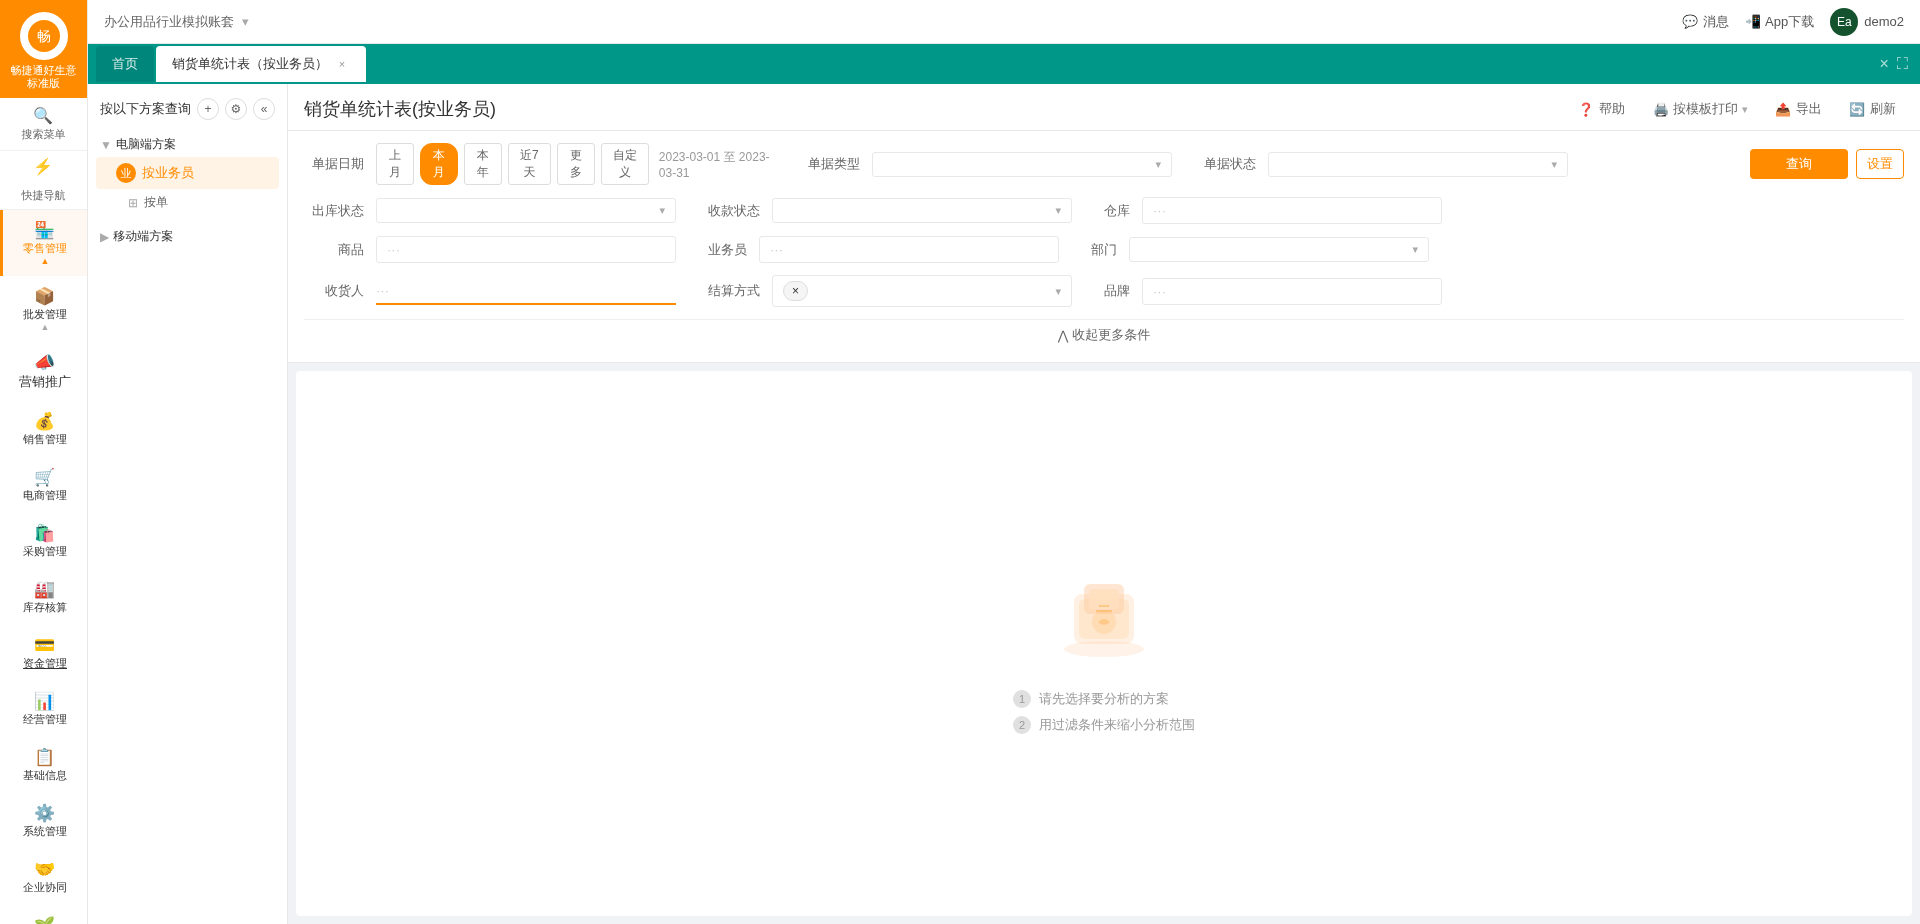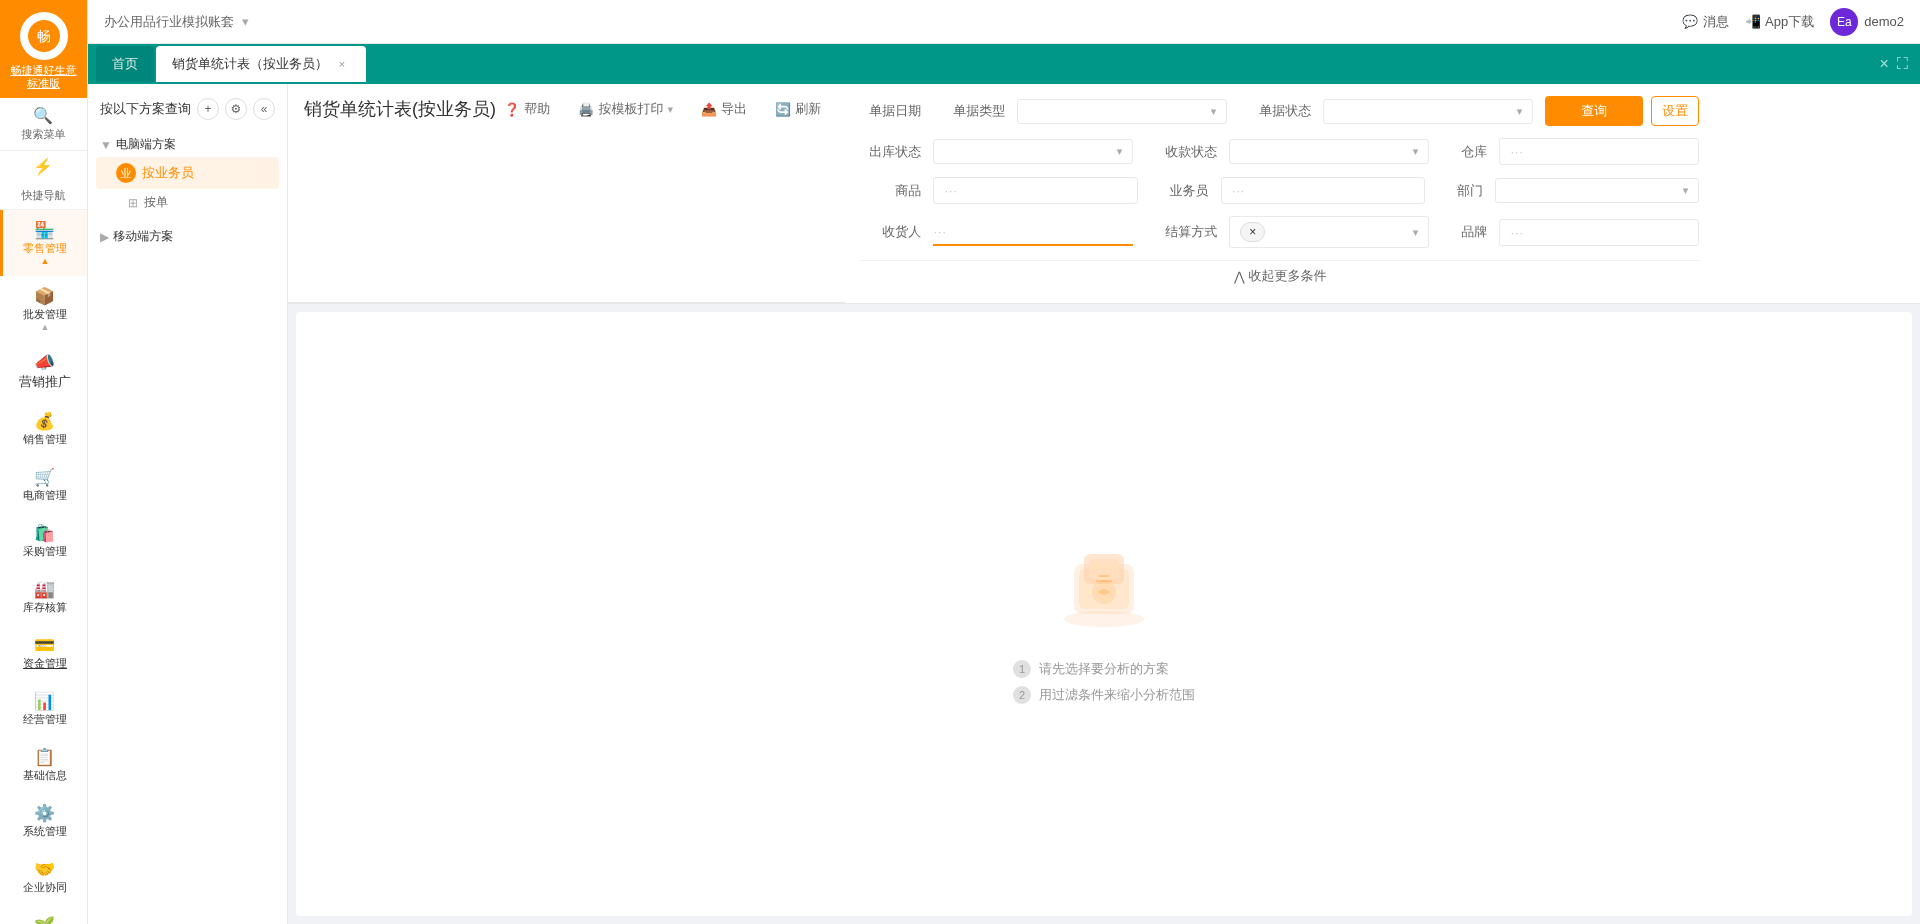--- a/index.html
+++ b/index.html
@@ -17,21 +17,21 @@
     .sidebar-item.active { color: #ff8c00; border-left-color: #ff8c00; background: #fff8f2; }
 
     
     .main { flex: 1; display: flex; flex-direction: column; overflow: hidden; }
 
     
     .topbar { height: 44px; background: #fff; display: flex; align-items: center; padding: 0 16px; border-bottom: 1px solid #e8e8e8; justify-content: space-between; flex-shrink: 0; }
     .topbar-left { display: flex; align-items: center; gap: 8px; color: #666; font-size: 13px; }
     .topbar-right { display: flex; align-items: center; gap: 16px; color: #555; font-size: 13px; }
     .topbar-right-item { display: flex; align-items: center; gap: 4px; cursor: pointer; }
-    .avatar { width: 28px; height: 28px; border-radius: 50%; background: #6d28d9; overflow: hidden; display: flex; align-items: center; justify-content: center; color: #fff; font-size: 12px; }
+    .avatar { width: 28px; height: 28px; border-radius: 50%; background: #14532d; overflow: hidden; display: flex; align-items: center; justify-content: center; color: #fff; font-size: 12px; }
 
     
     .tabbar { height: 40px; background: #009688; display: flex; align-items: center; padding: 0 0 0 8px; flex-shrink: 0; }
     .tab { display: flex; align-items: center; gap: 6px; padding: 7px 16px; height: 36px; font-size: 13px; cursor: pointer; border-radius: 4px 4px 0 0; margin-right: 2px; }
     .tab.inactive { color: rgba(255,255,255,0.85); background: rgba(0,0,0,0.1); }
     .tab.active { background: #fff; color: #333; }
     .tab-close { display: flex; align-items: center; justify-content: center; width: 16px; height: 16px; border-radius: 50%; font-size: 11px; color: #999; }
     .tabbar-actions { margin-left: auto; display: flex; align-items: center; gap: 8px; padding-right: 12px; color: rgba(255,255,255,0.85); }
     .tabbar-action { cursor: pointer; font-size: 16px; opacity: 0.8; }
 
@@ -79,34 +79,34 @@
     .btn-query { background: #ff8c00; color: #fff; border: none; border-radius: 4px; padding: 6px 36px; font-size: 13px; cursor: pointer; }
     .btn-settings { background: #fff; color: #ff8c00; border: 1px solid #ff8c00; border-radius: 4px; padding: 5px 10px; font-size: 13px; cursor: pointer; }
 
     
     .empty-area { flex: 1; display: flex; flex-direction: column; align-items: center; justify-content: center; background: #fff; margin: 8px; border-radius: 4px; }
     .empty-icon { width: 120px; height: 120px; margin-bottom: 16px; opacity: 0.7; }
     .empty-tips { display: flex; flex-direction: column; gap: 8px; }
     .empty-tip { display: flex; align-items: center; gap: 8px; font-size: 13px; color: #999; }
     .tip-num { width: 18px; height: 18px; border-radius: 50%; background: #e0e0e0; color: #999; font-size: 11px; display: flex; align-items: center; justify-content: center; flex-shrink: 0; }
 
-    .right-top { display: flex; flex-direction: row; background: #fff; border-bottom: 1px solid #e8e8e8; flex-shrink: 0; }
+    .right-top { display: flex; flex-direction: column; background: #fff; border-bottom: 1px solid #e8e8e8; flex-shrink: 0; }
   </style>
 </head>
 <body>
 
 <div class="sidebar">
   <div class="sidebar-logo">
     <div class="logo-icon">
       <svg viewBox="0 0 36 36" fill="none">
         <circle cx="18" cy="18" r="16" fill="#ff8c00"></circle>
         <text x="18" y="23" text-anchor="middle" fill="#fff" font-size="14" font-family="Microsoft YaHei">畅</text>
       </svg>
     </div>
-    <div class="logo-text" style="white-space:pre-line;text-decoration:underline;">畅捷通好生意
+    <div class="logo-text" style="white-space:pre-line;">畅捷通好生意
 标准版</div>
   </div>
   <div class="sidebar-search">
     <span style="font-size:16px;">🔍</span>
     <span style="font-size:11px;margin-top:2px;">搜索菜单</span>
   </div>
   <div class="sidebar-nav">
     <span style="font-size:16px;">⚡</span>
     <span style="font-size:11px;margin-top:12px;">快捷导航</span>
   </div>
@@ -275,20 +275,29 @@
                 <span>刷新</span>
               </div>
             </div>
           </div>
         </div>
 
         <div class="filter-area">
 
           <div class="filter-row">
             <span class="filter-label">单据日期</span>
+            <div class="filter-date-group">
+              <button class="date-btn">上月</button>
+              <button class="date-btn active">本月</button>
+              <button class="date-btn">本年</button>
+              <button class="date-btn">近7天</button>
+              <button class="date-btn">更多</button>
+              <button class="date-btn">自定义</button>
+              <span class="date-range">2023-03-01 至 2023-03-31</span>
+            </div>
             <span class="filter-label" style="width:auto;margin-left:20px;">单据类型</span>
             <div class="filter-select" style="flex:1;max-width:300px;">
               <span class="placeholder"></span>
               <span class="filter-select-arrow">▾</span>
             </div>
             <span class="filter-label" style="width:auto;margin-left:20px;">单据状态</span>
             <div class="filter-select" style="flex:1;max-width:300px;">
               <span class="placeholder"></span>
               <span class="filter-select-arrow">▾</span>
             </div>

